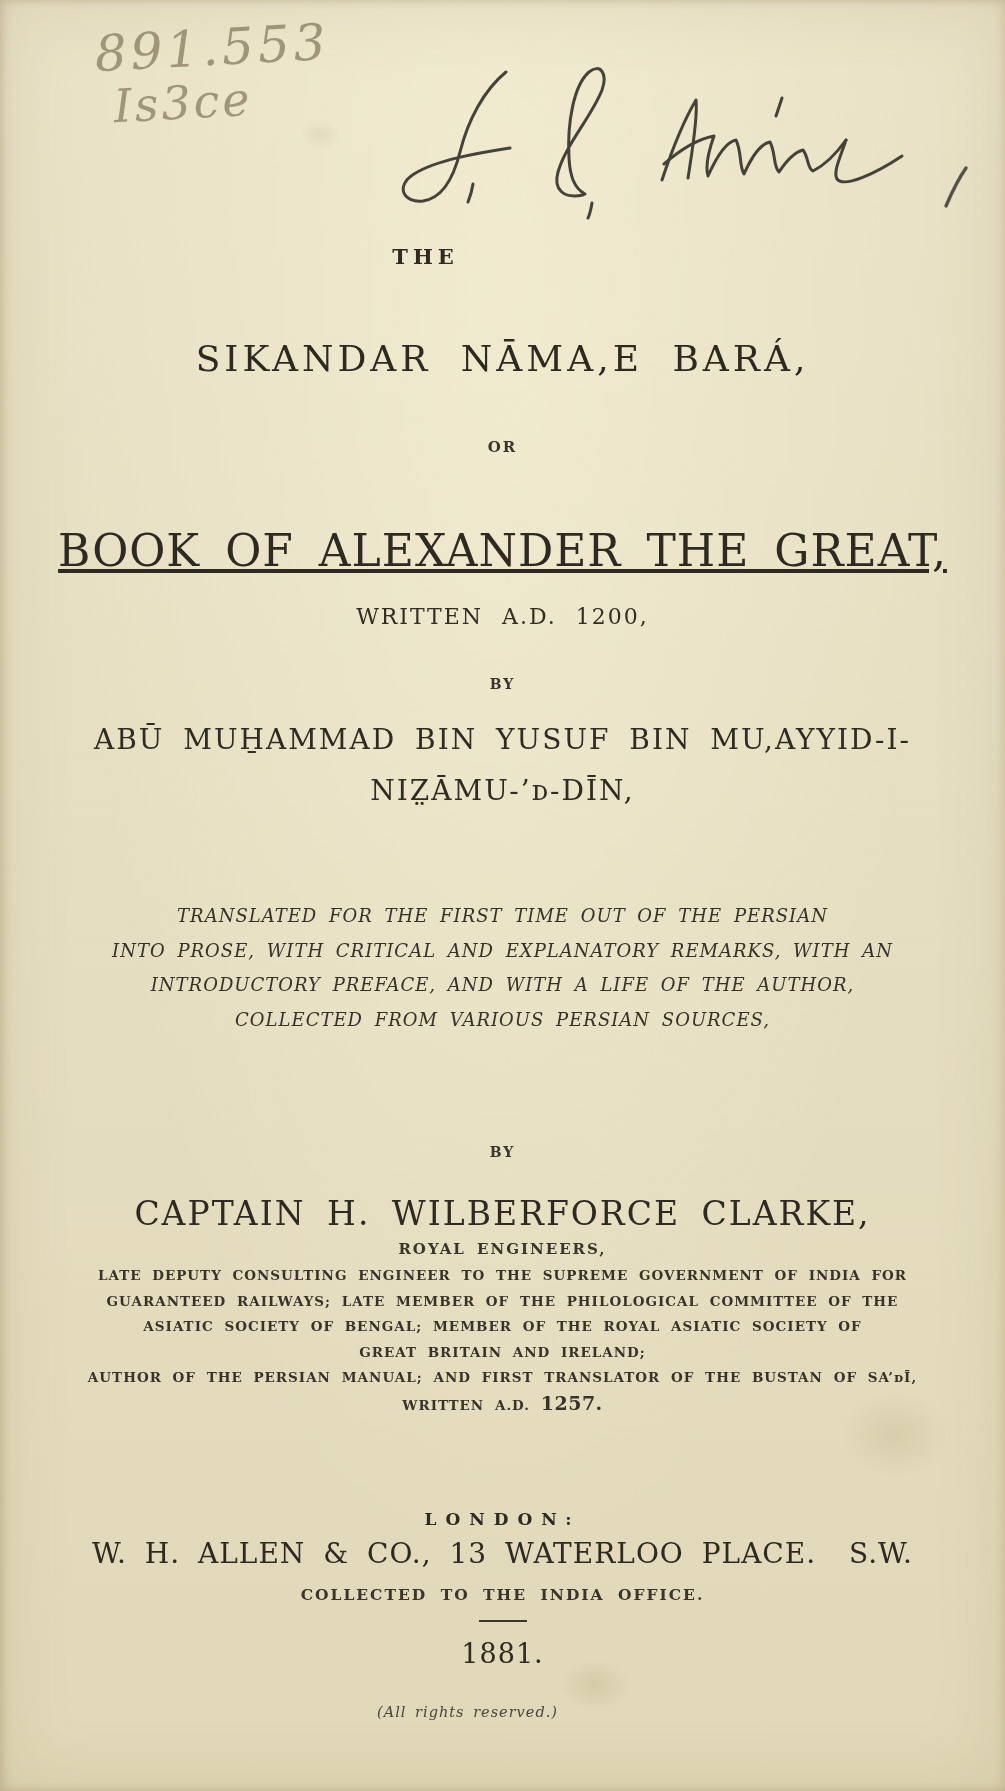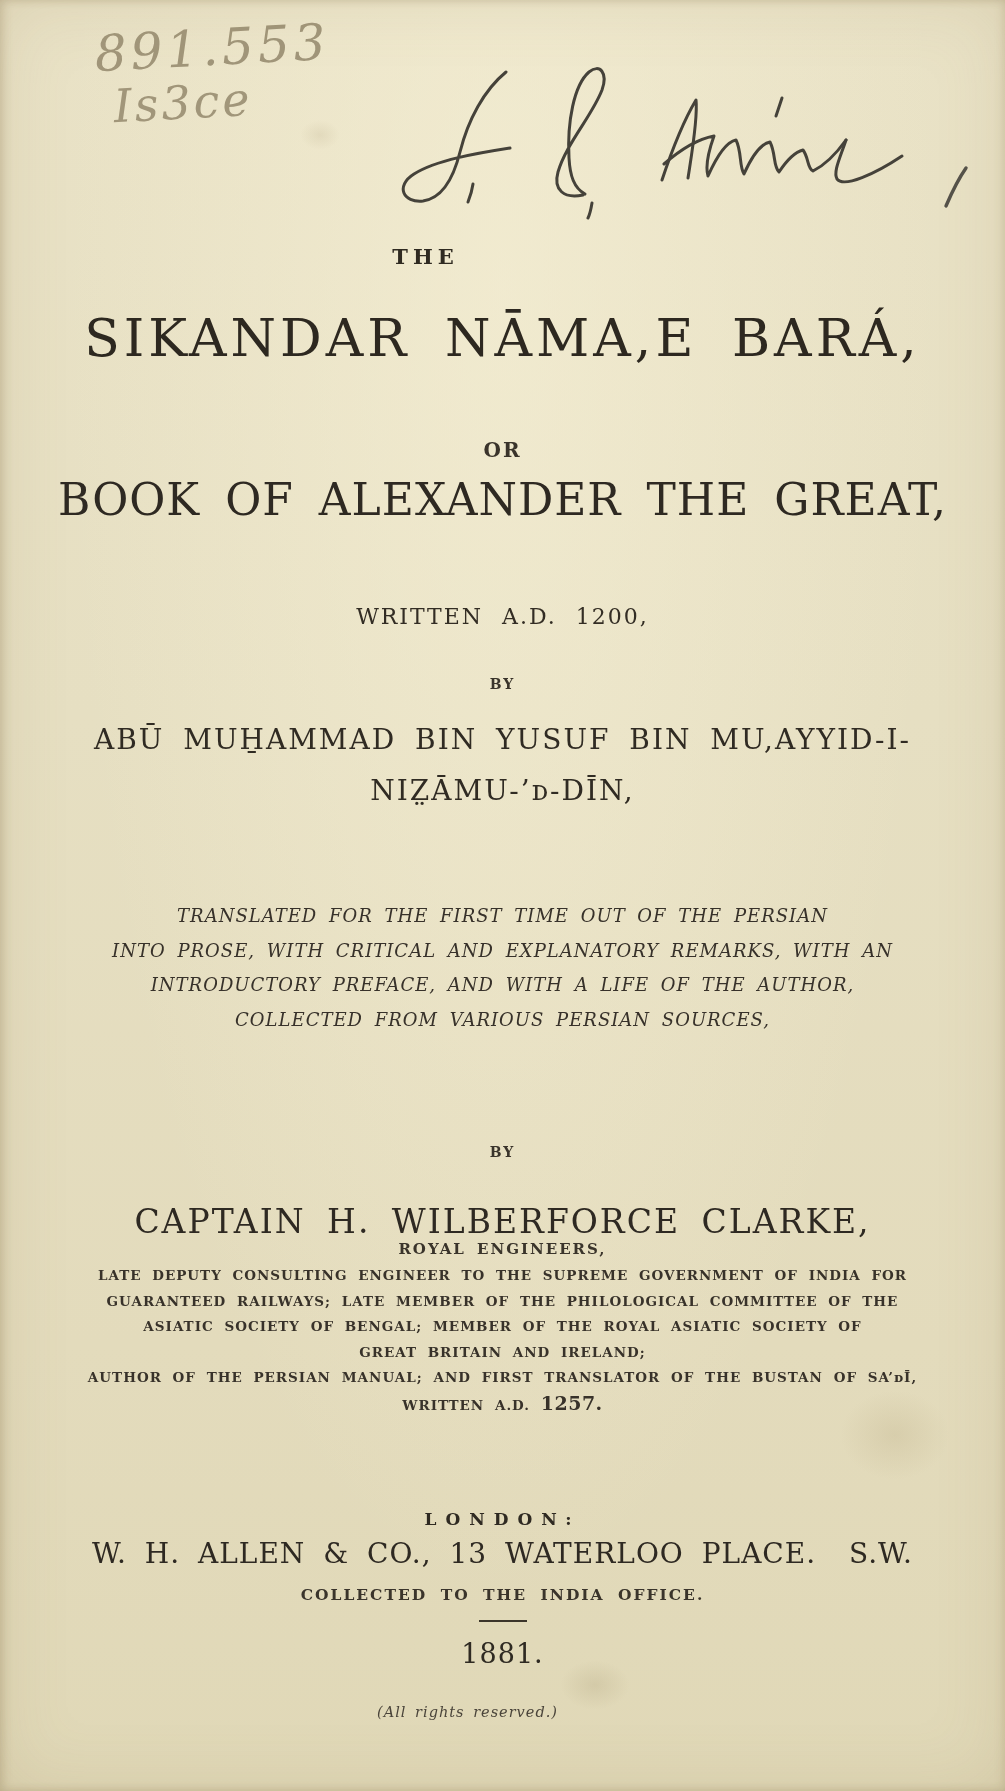--- a/index.html
+++ b/index.html
@@ -35,29 +35,29 @@
   .pencil .l1{font-size:50px;letter-spacing:4px;}
   .pencil .l2{font-size:46px;letter-spacing:3px;margin-left:16px;margin-top:2px;}
 
   
   .sig{position:absolute;left:378px;top:58px;width:540px;height:162px;}
   .sig path{fill:none;stroke:#45423a;stroke-width:3;stroke-linecap:round;stroke-linejoin:round;}
   .edgemark{position:absolute;left:942px;top:164px;width:30px;height:46px;}
   .edgemark path{fill:none;stroke:#55524a;stroke-width:3.4;stroke-linecap:round;}
 
   .half-title{top:244px;font-size:21px;font-weight:600;letter-spacing:5px;color:#2f2a21;transform:translateX(-77px);}
-  .main-title{top:308px;font-size:52px;line-height:60px;font-weight:500;letter-spacing:4px;word-spacing:14px;color:#2d2820;}
-  .or-label{top:438px;font-size:20px;font-weight:700;letter-spacing:2px;}
-  .subtitle{top:473px;font-size:44px;line-height:54px;font-weight:500;letter-spacing:1px;word-spacing:10px;color:#2e2922;}
+  .main-title{top:329px;font-size:36px;line-height:60px;font-weight:500;letter-spacing:4px;word-spacing:14px;color:#2d2820;}
+  .or-label{top:438px;font-size:15px;font-weight:700;letter-spacing:2px;}
+  .subtitle{top:524px;font-size:44px;line-height:54px;font-weight:500;letter-spacing:1px;word-spacing:10px;color:#2e2922;text-decoration:underline;}
   .written1{top:604px;font-size:22px;letter-spacing:2px;word-spacing:10px;color:#332d24;}
   .by1{top:676px;font-size:14px;font-weight:700;letter-spacing:2px;}
   .author{top:714px;font-size:28px;line-height:51px;letter-spacing:2px;word-spacing:8px;color:#302b23;}
   .transnote{top:899px;font-size:18px;line-height:34.5px;font-style:italic;letter-spacing:1px;word-spacing:5px;color:#37312a;}
   .by2{top:1144px;font-size:14px;font-weight:700;letter-spacing:2px;}
-  .captain{top:1194px;font-size:33px;letter-spacing:2px;word-spacing:9px;color:#2e2922;margin-top:8px;}
+  .captain{top:1194px;font-size:33px;letter-spacing:2px;word-spacing:9px;color:#2e2922;}
   .royal{top:1240px;font-size:15px;font-weight:700;letter-spacing:2px;word-spacing:4px;}
   .creds{top:1263px;font-size:13.5px;line-height:25.5px;font-weight:700;letter-spacing:1px;word-spacing:5px;color:#38322a;}
   .creds .yr{font-size:19px;font-weight:600;letter-spacing:0.5px;}
   .city{top:1509px;font-size:17px;font-weight:600;letter-spacing:9px;color:#2f2a22;}
   .publisher{top:1537px;font-size:28px;letter-spacing:1px;word-spacing:8px;color:#2e2922;}
   .pubrole{top:1585px;font-size:15.5px;font-weight:700;letter-spacing:2px;word-spacing:6px;}
   .rule{position:absolute;left:50%;top:1620px;width:48px;height:0;border-top:2.5px solid #3b352a;transform:translateX(-50%);}
   .year{top:1638px;font-size:27px;letter-spacing:1px;color:#2f2a22;}
   .rights{top:1704px;font-size:14.5px;font-style:italic;letter-spacing:1px;word-spacing:3px;color:#4a443a;transform:translateX(-35px);}
 </style>

